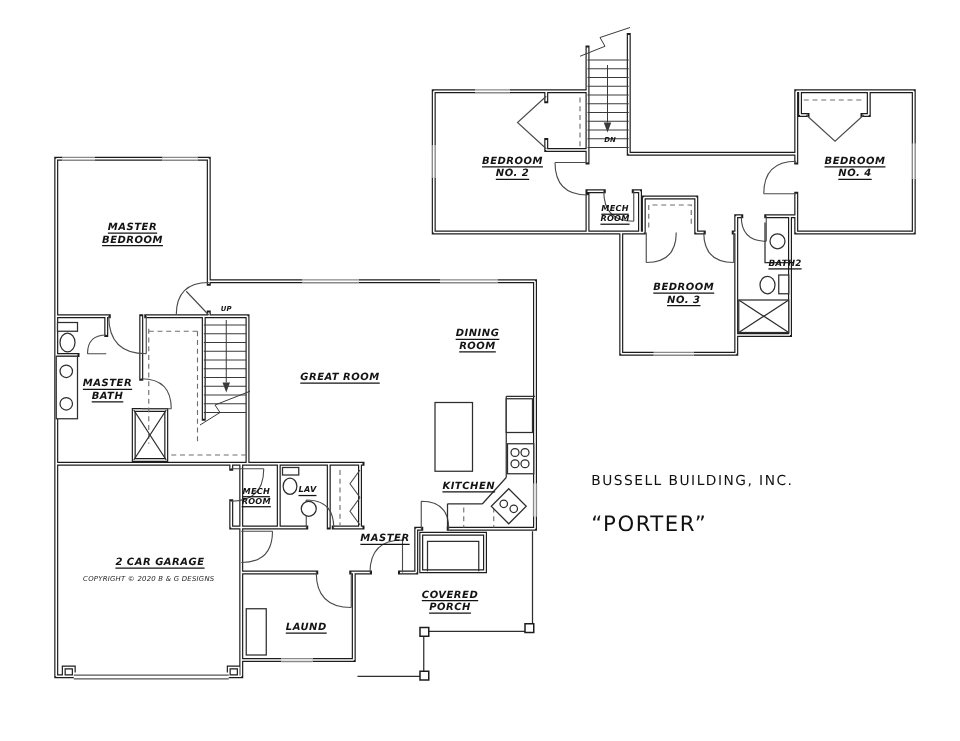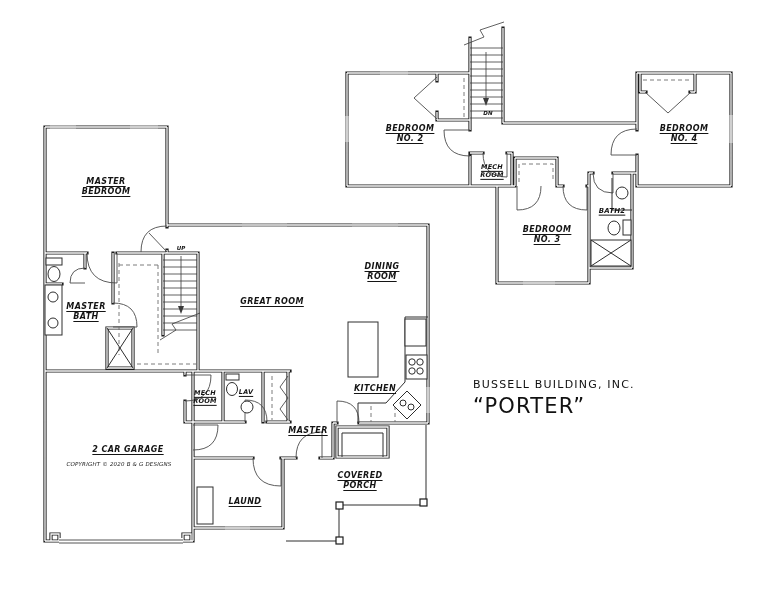--- a/index.html
+++ b/index.html
@@ -21,21 +21,21 @@
   .lbl{position:absolute;transform:translate(-50%,-50%);color:#141414;
        font-style:italic;font-weight:bold;font-size:8px;letter-spacing:0.4px;
        line-height:1.25;text-align:center;white-space:pre-line;
        text-decoration:underline;text-underline-offset:2px;}
   .lbl.sm{font-size:6.5px;letter-spacing:0.2px;}
   .lbl.xs{font-size:5.5px;letter-spacing:0.1px;}
   .copy{position:absolute;transform:translate(-50%,-50%);color:#222;
         font-style:italic;font-size:5.5px;letter-spacing:0.2px;white-space:nowrap;}
   .titleblock{position:absolute;left:473px;top:378px;color:#111;}
   .titleblock .t1{font-size:11px;letter-spacing:1.2px;font-weight:500;white-space:nowrap;}
-  .titleblock .t2{font-size:21px;letter-spacing:1.2px;font-weight:500;margin-top:3px;white-space:nowrap;}
+  .titleblock .t2{font-size:17px;letter-spacing:1.2px;font-weight:500;margin-top:19px;white-space:nowrap;}
 </style>
 </head>
 <body>
 
 <div class="stage">
 
 <svg width="768" height="593" viewBox="0 0 768 593">
   <defs>
     <path id="wallpath" d="
       M45,127 L167,127
@@ -275,21 +275,21 @@
 PORCH</div>
 
 <div class="lbl" style="left:410px;top:134px;">BEDROOM
 NO. 2</div>
 <div class="lbl" style="left:684px;top:134px;">BEDROOM
 NO. 4</div>
 <div class="lbl sm" style="left:492px;top:171px;">MECH
 ROOM</div>
 <div class="lbl" style="left:547px;top:235px;">BEDROOM
 NO. 3</div>
-<div class="lbl sm" style="left:612px;top:211px;font-size:7px;text-align:center;">BATH2</div>
+<div class="lbl sm" style="left:628px;top:211px;font-size:7px;text-align:center;">BATH2</div>
 <div class="lbl xs" style="left:488px;top:113px;text-decoration:none;">DN</div>
 
 <div class="titleblock">
   <div class="t1">BUSSELL BUILDING, INC.</div>
   <div class="t2">“PORTER”</div>
 </div>
 
 </div>
 
 </body></html>

